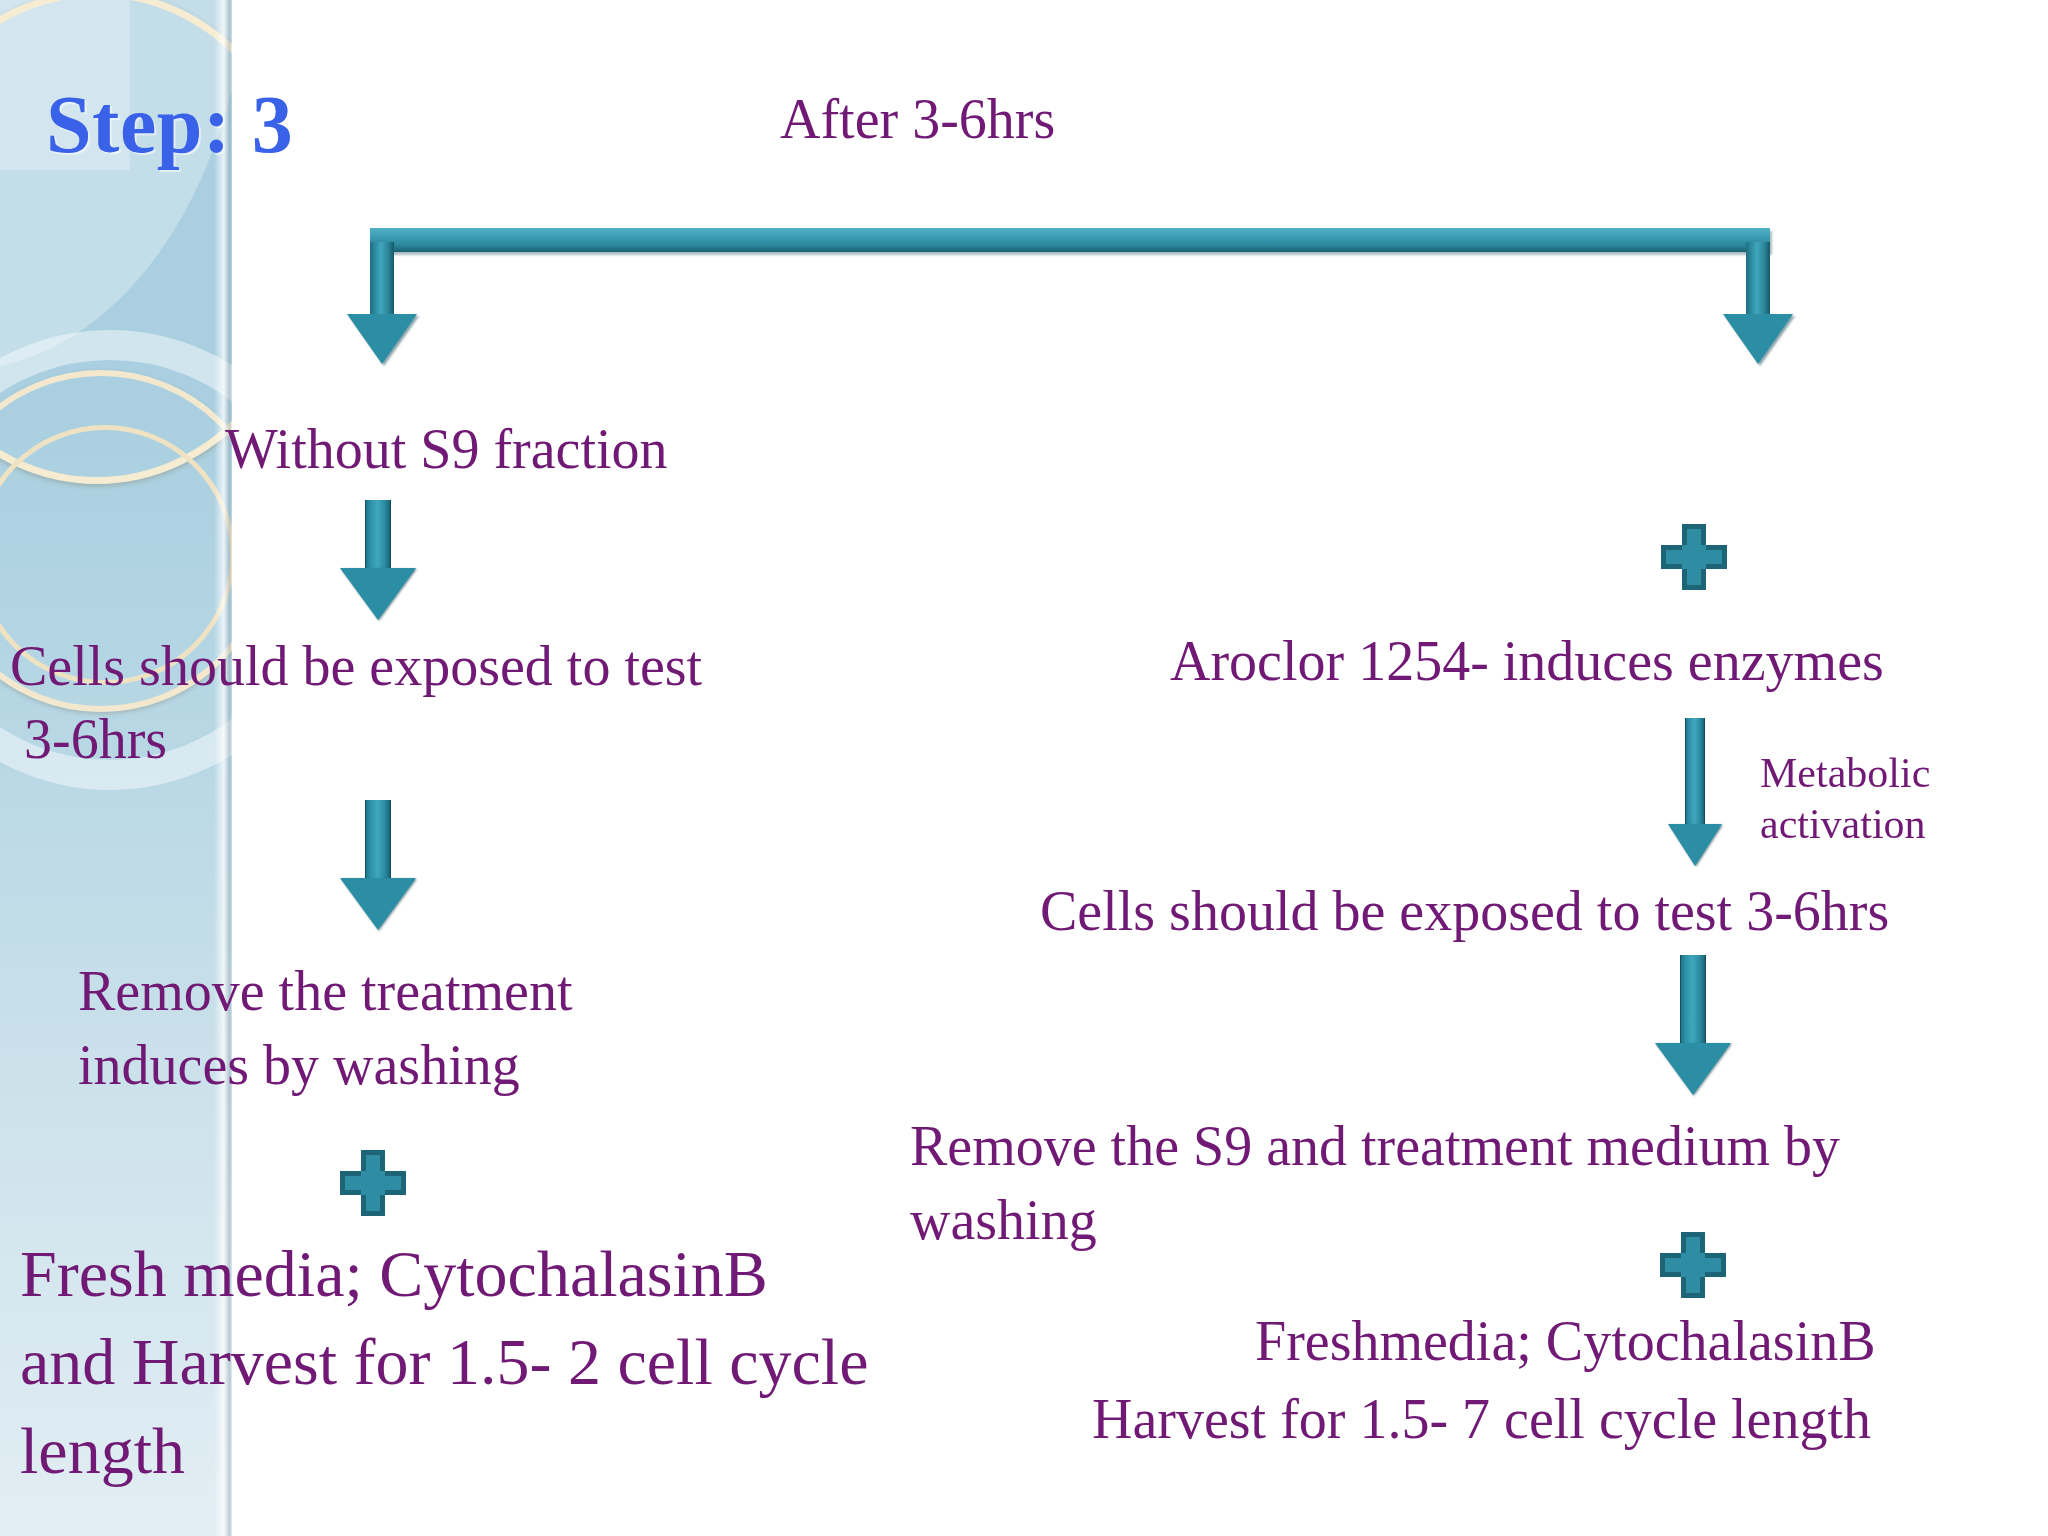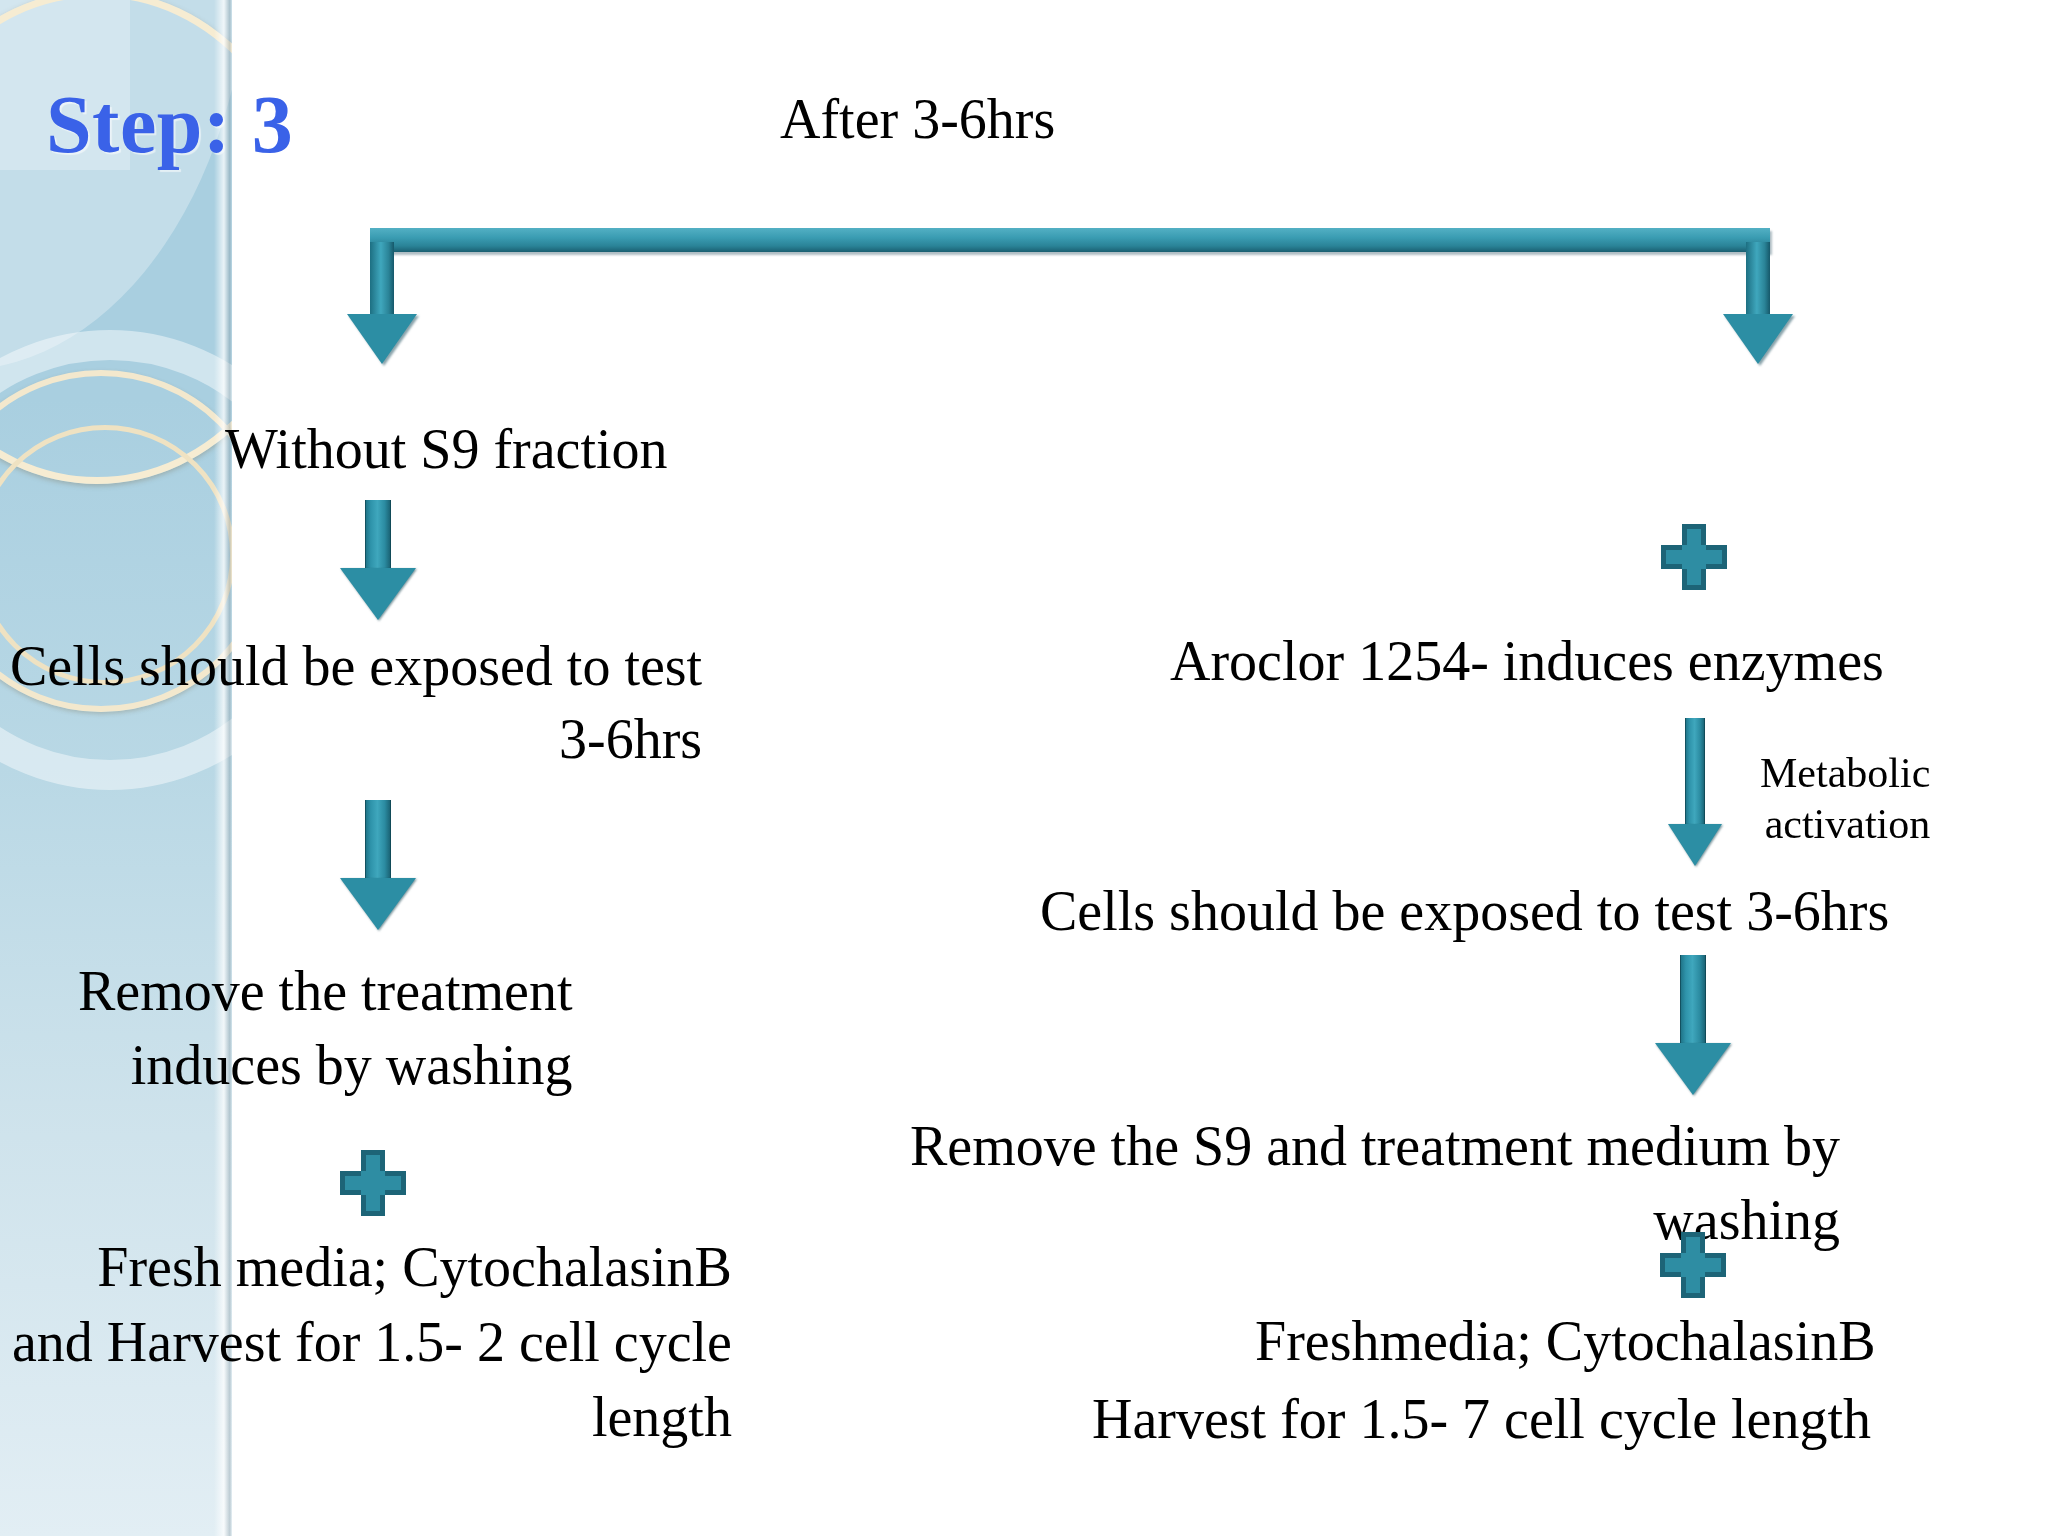--- a/index.html
+++ b/index.html
@@ -51,32 +51,32 @@
 
   
   .title{
     position:absolute;left:46px;top:78px;
     font-size:82px;font-weight:bold;color:#3a62e8;
     letter-spacing:0.5px;white-space:nowrap;
     text-shadow:2px 2px 1px rgba(255,255,255,0.55);
   }
 
   
-  .txt{position:absolute;color:#000000;white-space:pre;line-height:1.12;text-align:right;}
+  .txt{position:absolute;color:#701a75;white-space:pre;line-height:1.12;}
 
   .t-after     {left:780px;top:88px;font-size:56px;}
   .t-without   {left:225px;top:418px;font-size:56px;}
   .t-with      {left:1393px;top:418px;font-size:56px;}
   .t-aroclor   {left:1170px;top:630px;font-size:56px;}
   .t-metabolic {left:1760px;top:748px;font-size:42px;line-height:1.22;}
   .t-cells-l   {left:10px;top:630px;font-size:56px;line-height:1.30;}
   .t-cells-r   {left:1040px;top:880px;font-size:56px;}
   .t-removeL   {left:78px;top:955px;font-size:56px;line-height:1.32;}
   .t-removeR   {left:910px;top:1110px;font-size:56px;line-height:1.32;}
-  .t-freshL    {left:12px;top:1230px;font-size:56px;line-height:1.34;}
+  .t-freshL    {left:20px;top:1230px;font-size:66px;line-height:1.34;}
   .t-freshR    {left:1255px;top:1310px;font-size:56px;}
   .t-harvestR  {left:1092px;top:1388px;font-size:56px;}
 
   
   .arrow{position:absolute;}
   .arrow .shaft{
     position:absolute;left:50%;top:0;transform:translateX(-50%);
     background:linear-gradient(to right,#1d6f82 0%,#2e93aa 22%,#3fa7bd 48%,#2b8ba1 76%,#185d6e 100%);
     box-shadow:1px 0 0 rgba(12,60,72,.6) inset,-1px 0 0 rgba(12,60,72,.6) inset;
   }

